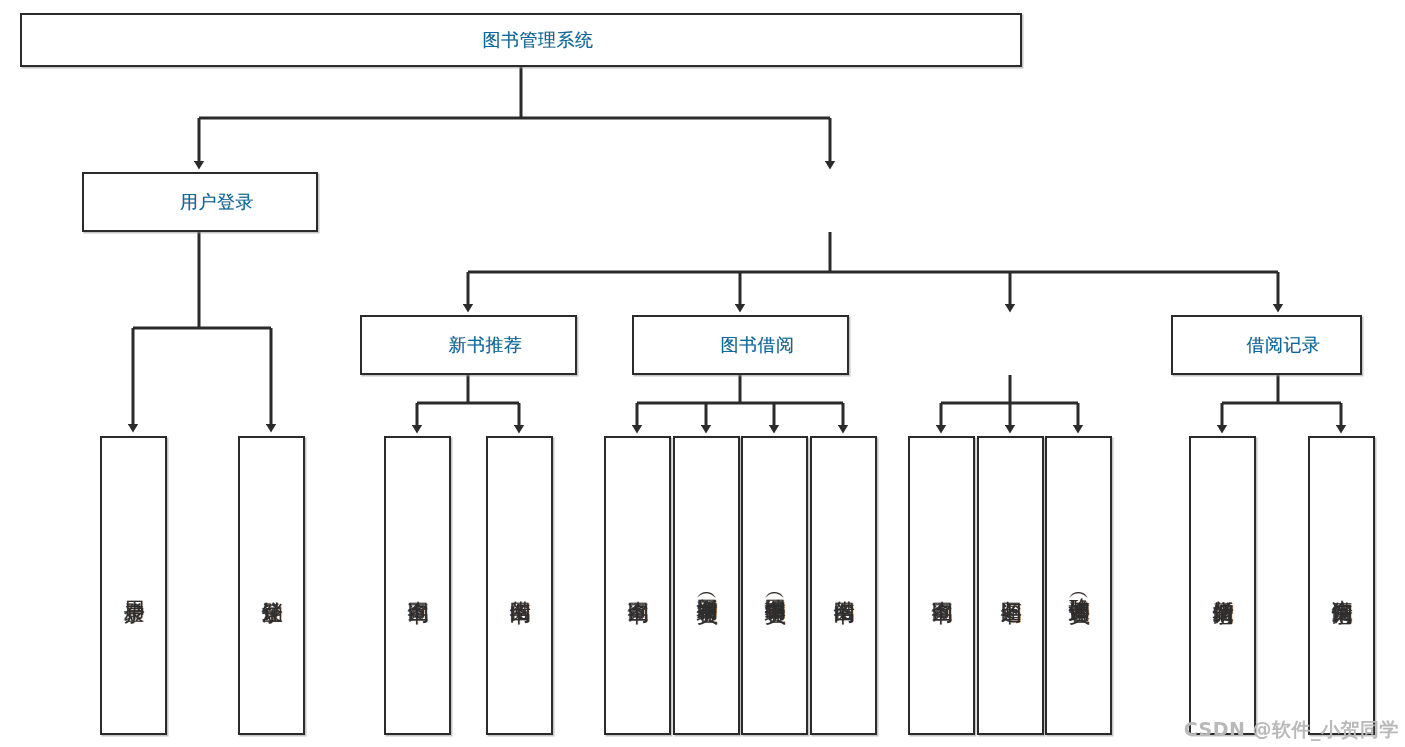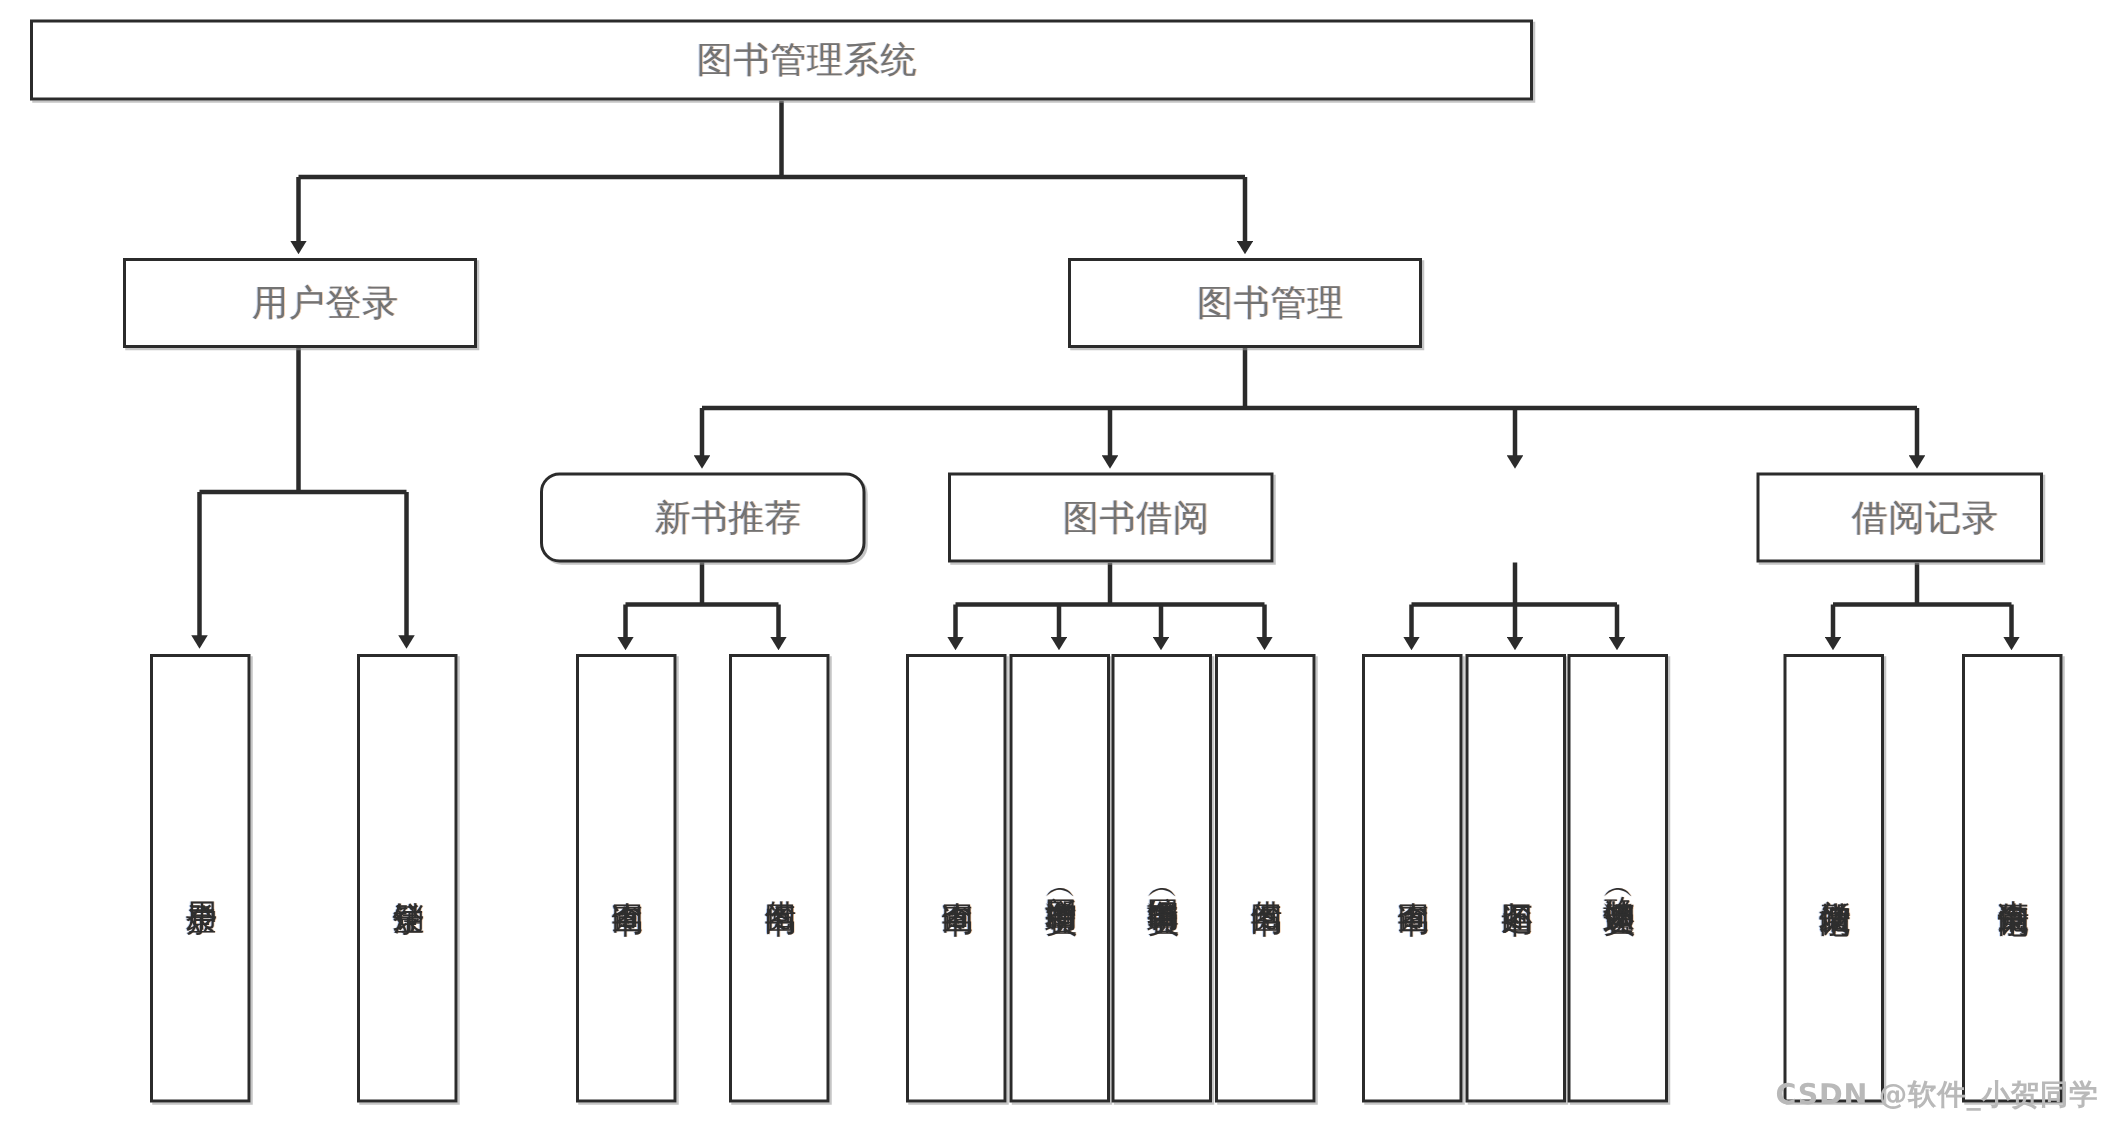--- a/index.html
+++ b/index.html
@@ -31,22 +31,22 @@
     position: absolute;
     box-sizing: border-box;
     background: #ffffff;
     border: 2px solid #2b2b2b;
     box-shadow: 1.5px 1.5px 0 0 rgba(150,150,150,0.55);
     display: flex;
     align-items: center;
     justify-content: center;
   }
   .node-label-h {
-    font-size: 24px;
-    color: #737373;
+    font-size: 18px;
+    color: #0369a1;
     letter-spacing: 0.5px;
     line-height: 1.1;
     white-space: nowrap;
     text-shadow: 0.6px 0 0 rgba(210,120,40,0.35), -0.6px 0 0 rgba(60,110,200,0.28);
     padding-left: 34px;
   }
   .node-box.vertical {
     align-items: center;
     justify-content: center;
   }
@@ -129,25 +129,22 @@
     </g>
   </svg>
 
   <div class="node-box" style="left:20px; top:13px; width:1002px; height:54px;">
     <span class="node-label-h">图书管理系统</span>
   </div>
 
   <div class="node-box" style="left:82px; top:172px; width:236px; height:60px;">
     <span class="node-label-h">用户登录</span>
   </div>
-  <div class="node-box" style="left:712px; top:172px; width:236px; height:60px;">
-    <span class="node-label-h">图书管理</span>
-  </div>
 
-  <div class="node-box" style="left:360px; top:315px; width:217px; height:60px;border-radius:13px;">
+  <div class="node-box" style="left:360px; top:315px; width:217px; height:60px;">
     <span class="node-label-h">新书推荐</span>
   </div>
   <div class="node-box" style="left:632px; top:315px; width:217px; height:60px;">
     <span class="node-label-h">图书借阅</span>
   </div>
   <div class="node-box" style="left:1171px; top:315px; width:191px; height:60px;">
     <span class="node-label-h">借阅记录</span>
   </div>
 
   <div class="node-box vertical" style="left:100px; top:436px; width:67px; height:299px;">

